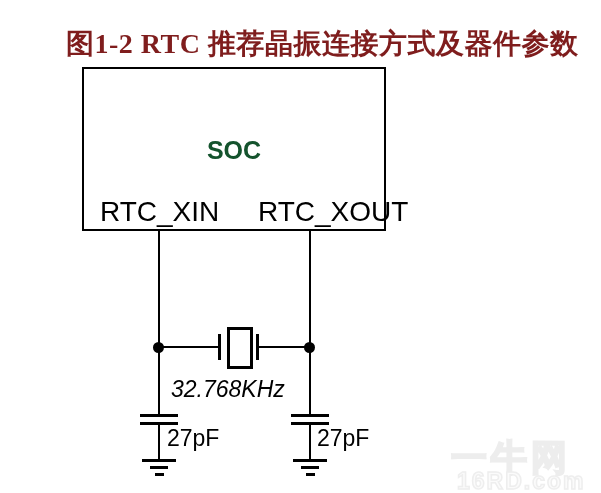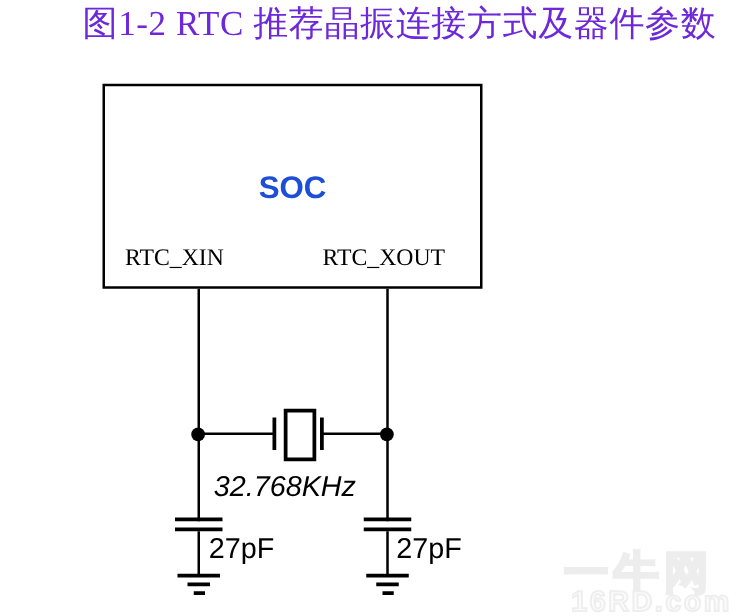--- a/index.html
+++ b/index.html
@@ -8,50 +8,49 @@
     position: relative;
     width: 601px;
     height: 493px;
     background: #ffffff;
     overflow: hidden;
     font-family: "Liberation Sans", sans-serif;
   }
   .abs { position: absolute; }
 
   .title {
-    left: 66px; top: 0;
+    left: 66px; top: 25px;
     font-family: "Liberation Serif", "DejaVu Serif", serif;
-    font-weight: normal;
+    font-weight: bold;
     font-size: 28px;
-    color: #6d28d9;
+    color: #7f1d1d;
     letter-spacing: 0.5px;
     white-space: nowrap;
   }
 
   
   .soc-box {
     left: 82px; top: 67px;
     width: 304px; height: 164px;
     border: 2px solid #000;
     background: #fff;
   }
   .soc-label {
     left: 82px; top: 136px;
     width: 304px;
     text-align: center;
     font-weight: bold;
     font-size: 25px;
-    color: #1d4ed8;
+    color: #14532d;
   }
   .pin-label {
     top: 196px;
-    font-size: 19px;
+    font-size: 28px;
     color: #000;
     white-space: nowrap;
-    font-family: Liberation Serif, serif;
   }
   .pin-xin  { left: 100px; }
   .pin-xout { left: 258px; }
 
   
   .wire { background: #000; }
   .wire-v { width: 2px; }
   .wire-h { height: 2px; }
 
   .wire-pin-left  { left: 158px; top: 231px; height: 186px; }

